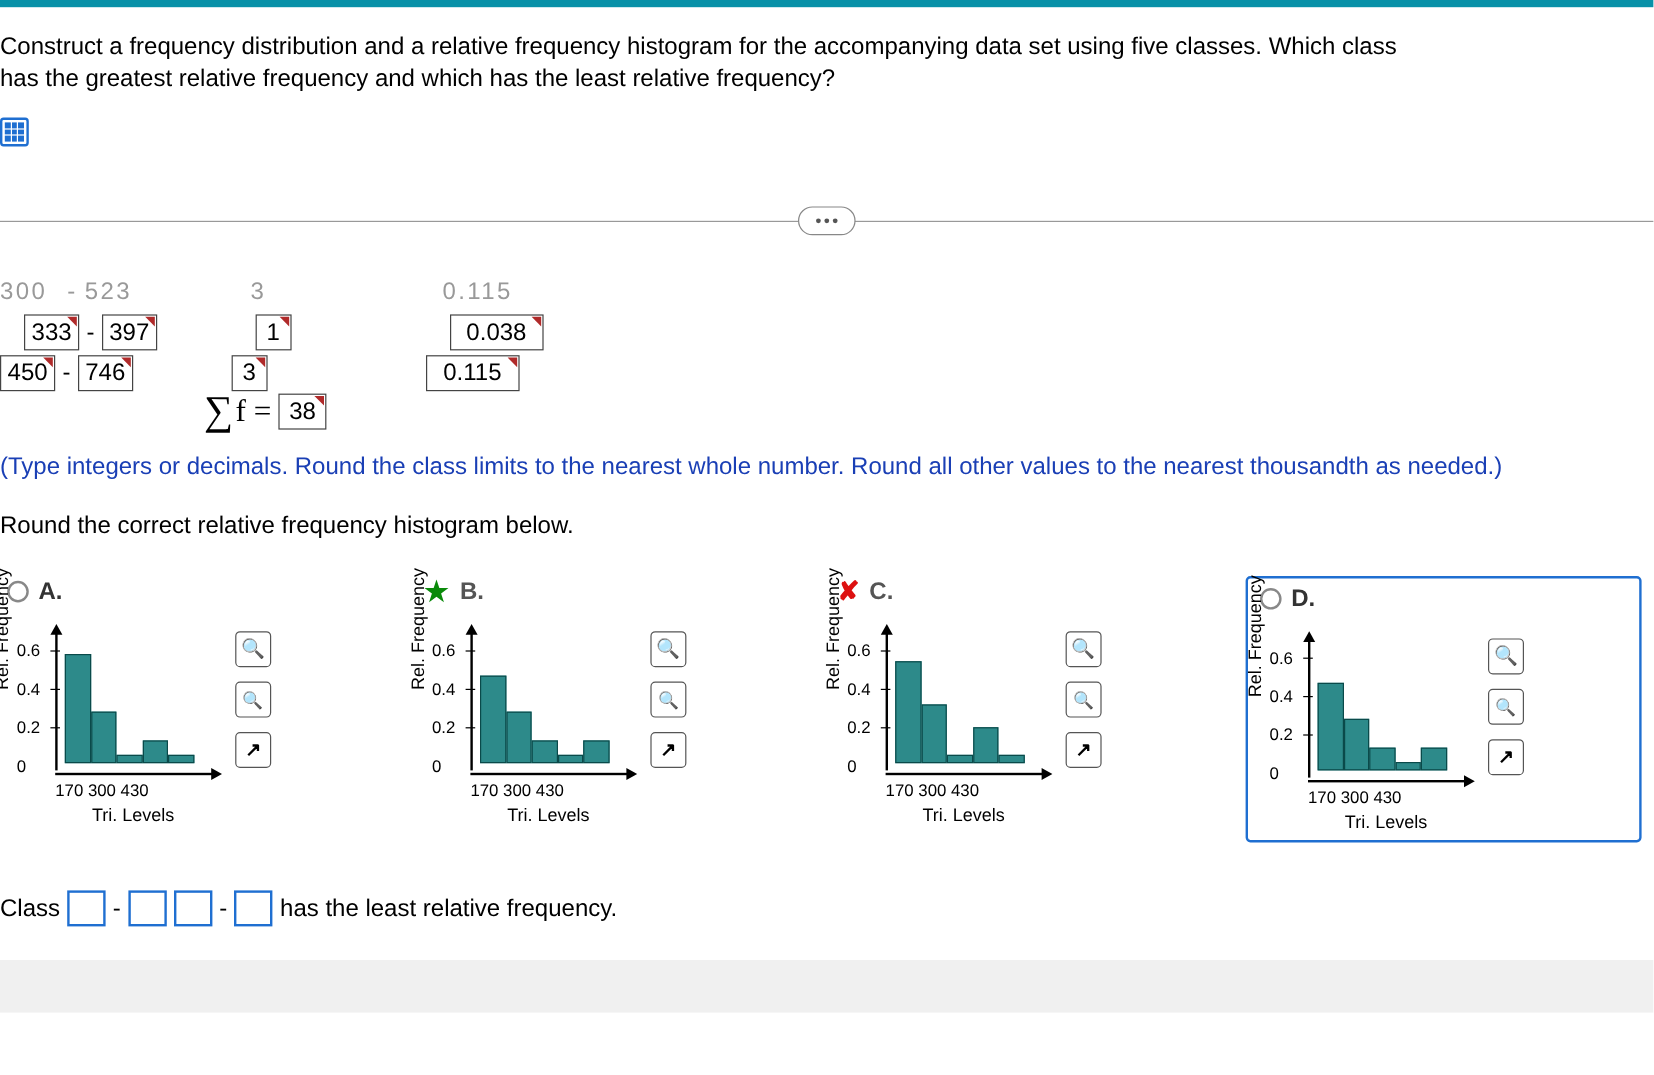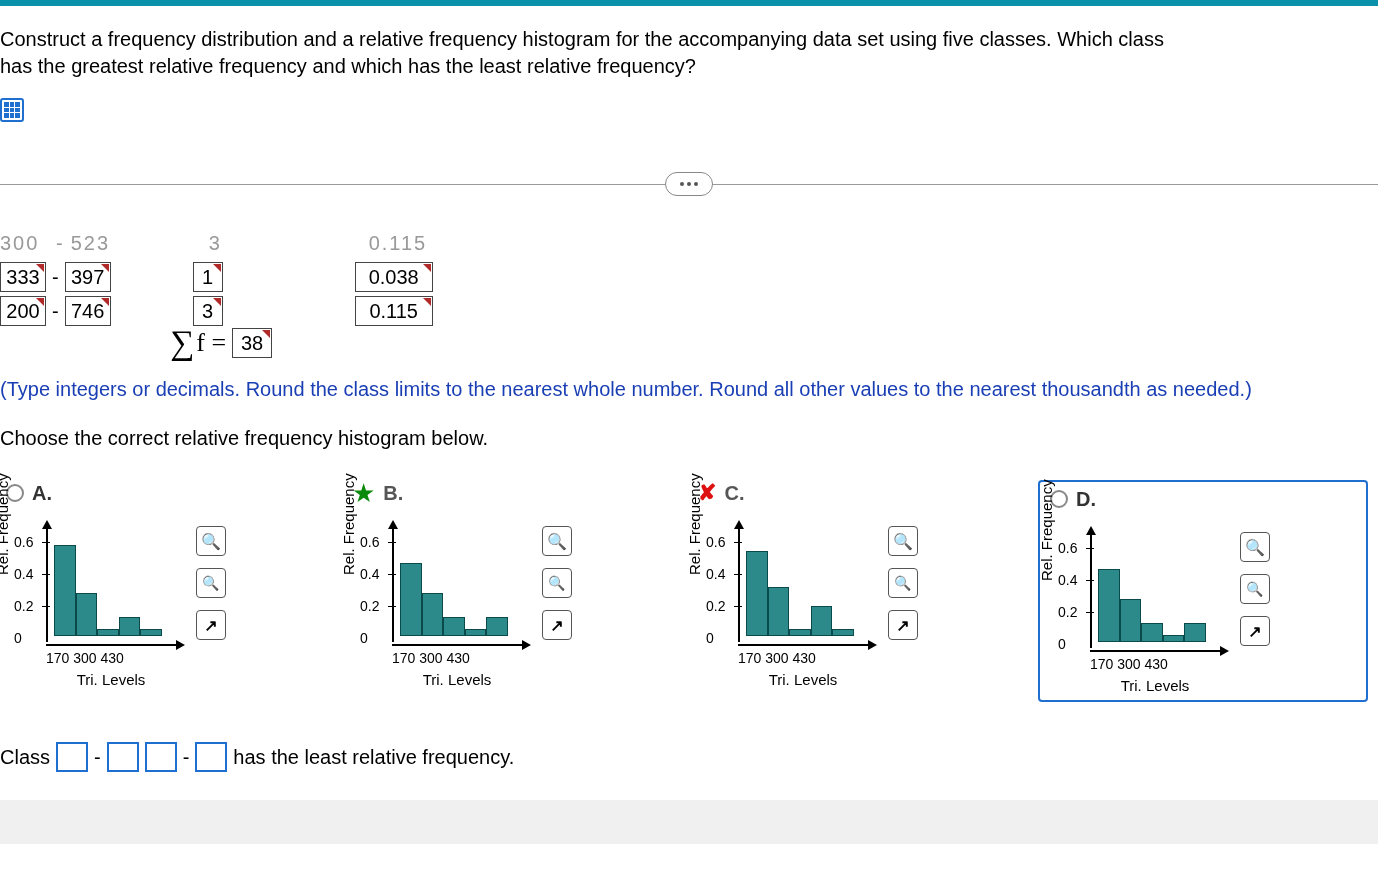--- a/index.html
+++ b/index.html
@@ -89,40 +89,40 @@
   <div class="table-area">
     <div class="trow" style="gap:6px;">
       <span class="ghost" style="width:50px;">300</span>
       <span class="ghost">-</span>
       <span class="ghost" style="width:50px;">523</span>
       <span style="width:76px;"></span>
       <span class="ghost" style="width:20px;">3</span>
       <span style="width:128px;"></span>
       <span class="ghost">0.115</span>
     </div>
-    <div class="trow" style="gap:6px;">
+    <div class="trow" style="gap:6px;margin-left:20px;">
       <span class="inpbox" style="width:46px;">
           <span>333</span>
         </span>
       <span>-</span>
       <span class="inpbox" style="width:46px;">
           <span>397</span>
         </span>
       <span style="width:70px;"></span>
       <span class="inpbox" style="width:30px;">
           <span>1</span>
         </span>
       <span style="width:120px;"></span>
       <span class="inpbox" style="width:78px;">
           <span>0.038</span>
         </span>
     </div>
     <div class="trow" style="gap:6px;">
       <span class="inpbox" style="width:46px;">
-          <span>200</span>
+          <span>450</span>
         </span>
       <span>-</span>
       <span class="inpbox" style="width:46px;">
           <span>746</span>
         </span>
       <span style="width:70px;"></span>
       <span class="inpbox" style="width:30px;">
           <span>3</span>
         </span>
       <span style="width:120px;"></span>
@@ -134,21 +134,21 @@
       <span class="sym">∑</span>
       <span>f =</span>
       <span class="inpbox" style="width:40px; margin-left:4px; font-family:Arial; font-size:20px;">
           <span>38</span>
         </span>
     </div>
   </div>
 
   <div class="note">(Type integers or decimals. Round the class limits to the nearest whole number. Round all other values to the nearest thousandth as needed.)</div>
 
-  <div class="prompt">Choose the correct relative frequency histogram below.</div>
+  <div class="prompt">Round the correct relative frequency histogram below.</div>
 
   <div class="options">
 
     <div class="opt">
       <div class="opt-head">
         <span class="radio"></span>
         <span class="label">A.</span>
       </div>
       <div class="chart-row">
         <div class="chart">

